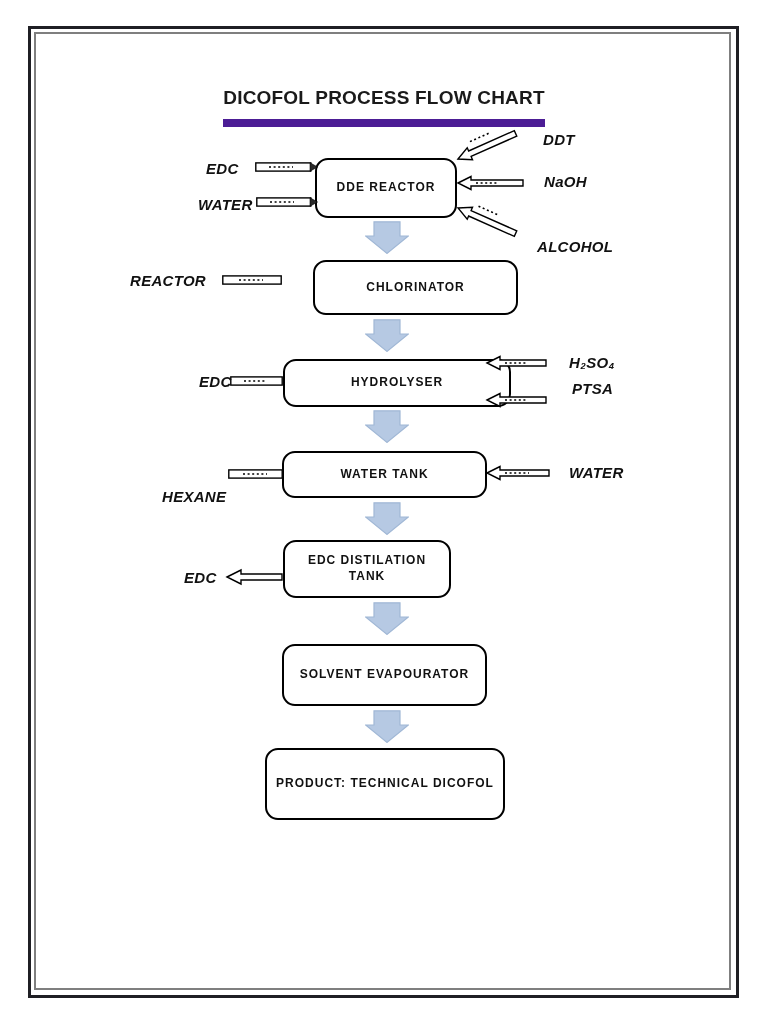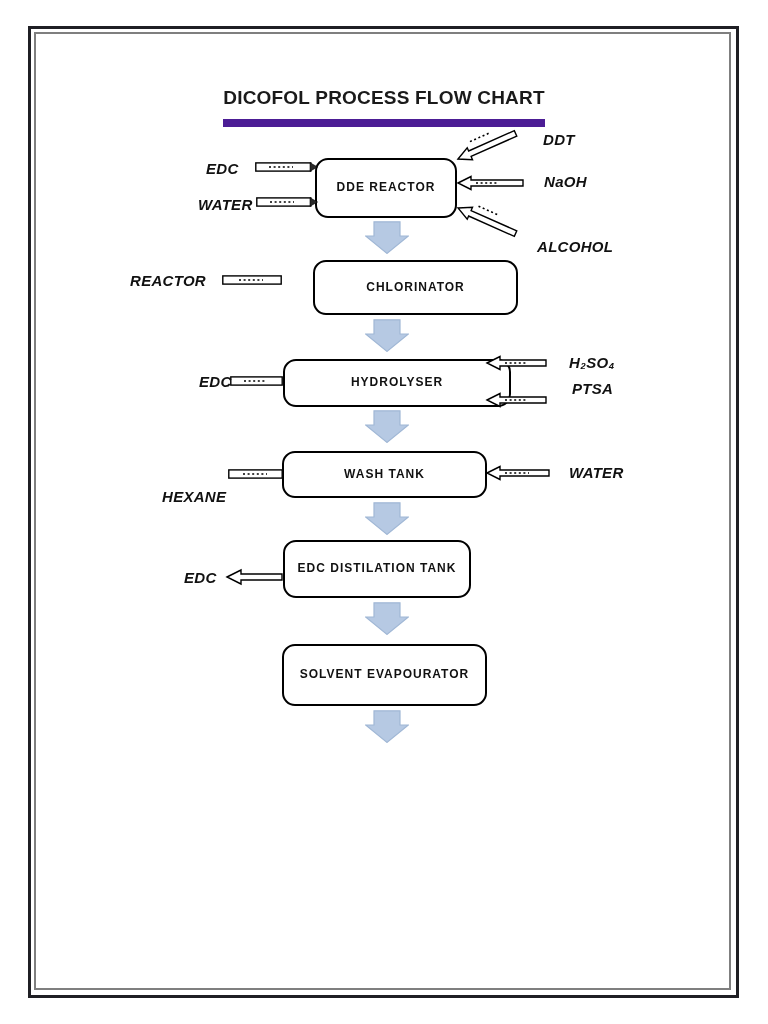--- a/index.html
+++ b/index.html
@@ -15,21 +15,21 @@
   .pbox{
     position:absolute;background:#ffffff;border:2.5px solid #000;border-radius:13px;
     display:flex;align-items:center;justify-content:center;text-align:center;
     font-weight:bold;font-size:12px;letter-spacing:1px;line-height:1.3;color:#111;
     padding:2px 8px;box-sizing:border-box;z-index:2;
   }
   #box-dde{left:315px;top:158px;width:142px;height:60px;}
   #box-chlorinator{left:281px;top:260px;width:205px;height:55px;margin-left:32px;}
   #box-hydrolyser{left:283px;top:359px;width:228px;height:48px;}
   #box-washtank{left:282px;top:451px;width:205px;height:47px;}
-  #box-distillation{left:283px;top:540px;width:188px;height:58px;}
+  #box-distillation{left:283px;top:540px;width:168px;height:58px;}
   #box-evaporator{left:282px;top:644px;width:205px;height:62px;}
   #box-product{left:265px;top:748px;width:240px;height:72px;}
   .flow-arrow{position:absolute;left:365px;width:44px;height:33px;z-index:1;}
   .flow-arrow polygon{fill:var(--fa-fill,#b6c9e3);stroke:var(--fa-stroke,#a0b7d5);stroke-width:1.2;}
   #fa1{top:221px;} #fa2{top:319px;} #fa3{top:410px;} #fa4{top:502px;} #fa5{top:602px;} #fa6{top:710px;}
   .stream{position:absolute;overflow:visible;z-index:3;}
   .stream polygon.body, .stream rect.body{fill:#ffffff;stroke:#000;stroke-width:1.4;stroke-linejoin:miter;}
   .stream polygon.tip{fill:#2a2a2a;stroke:#000;stroke-width:0.6;}
   .stream line.dots{stroke:#000;stroke-width:1.6;stroke-dasharray:2,2.6;fill:none;}
   .slabel{position:absolute;font-size:15px;font-weight:bold;letter-spacing:0.3px;color:#111;
@@ -62,27 +62,30 @@
   <div class="pbox" id="box-dde">
     <span>DDE REACTOR</span>
   </div>
   <div class="pbox" id="box-chlorinator">
     <span>CHLORINATOR</span>
   </div>
   <div class="pbox" id="box-hydrolyser">
     <span>HYDROLYSER</span>
   </div>
   <div class="pbox" id="box-washtank">
-    <span>WASH TANK</span>
+    <span>WATER TANK</span>
   </div>
   <div class="pbox" id="box-distillation">
     <span>EDC DISTILATION TANK</span>
   </div>
   <div class="pbox" id="box-evaporator">
     <span>SOLVENT EVAPOURATOR</span>
+  </div>
+  <div class="pbox" id="box-product">
+    <span>PRODUCT: TECHNICAL DICOFOL</span>
   </div>
 
   <svg class="flow-arrow" id="fa1" viewBox="0 0 44 33">
       <polygon points="9,0.8 35,0.8 35,15 43.4,15 22,32.4 0.6,15 9,15"></polygon>
     </svg>
   <svg class="flow-arrow" id="fa2" viewBox="0 0 44 33">
       <polygon points="9,0.8 35,0.8 35,15 43.4,15 22,32.4 0.6,15 9,15"></polygon>
     </svg>
   <svg class="flow-arrow" id="fa3" viewBox="0 0 44 33">
       <polygon points="9,0.8 35,0.8 35,15 43.4,15 22,32.4 0.6,15 9,15"></polygon>

